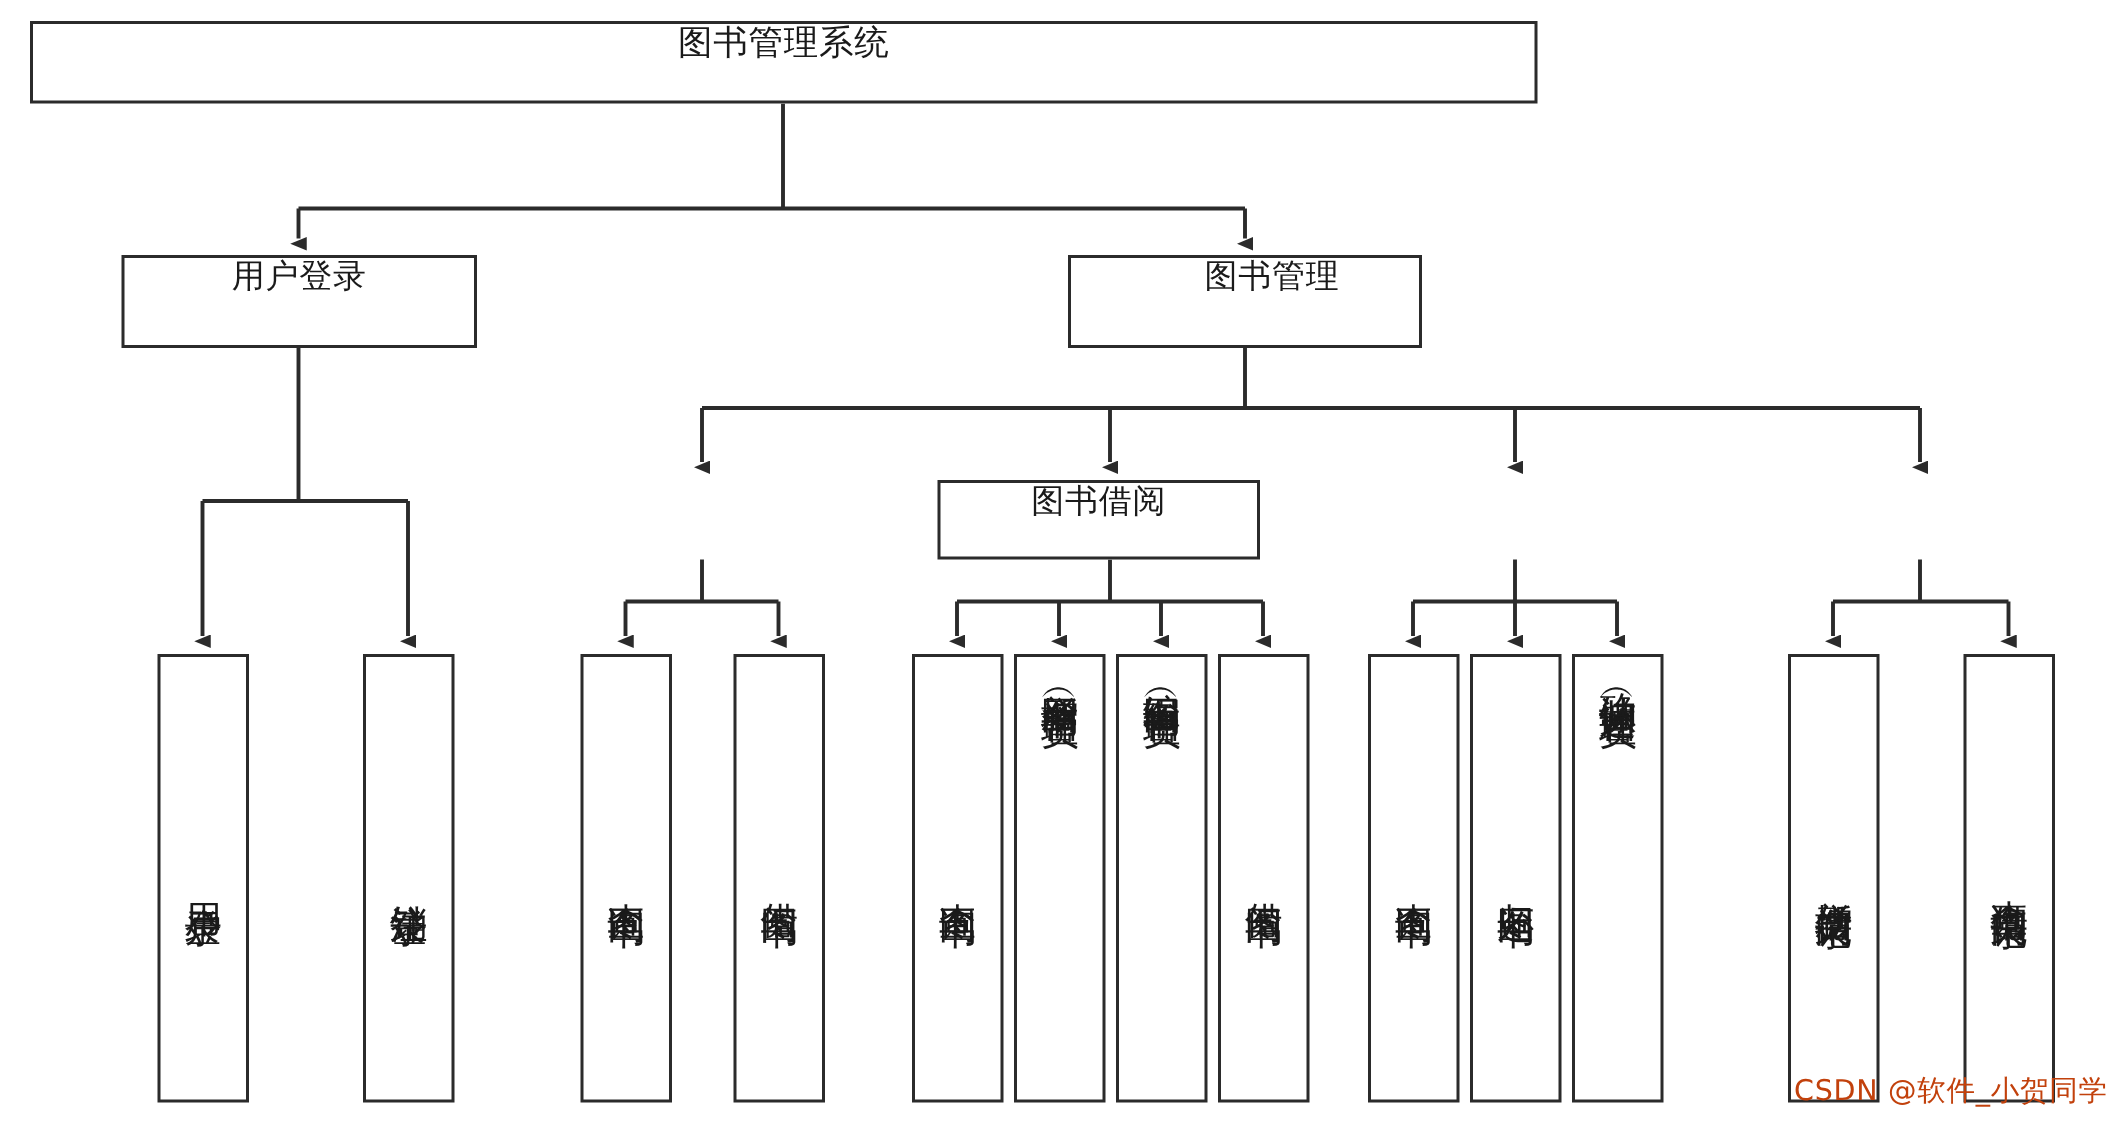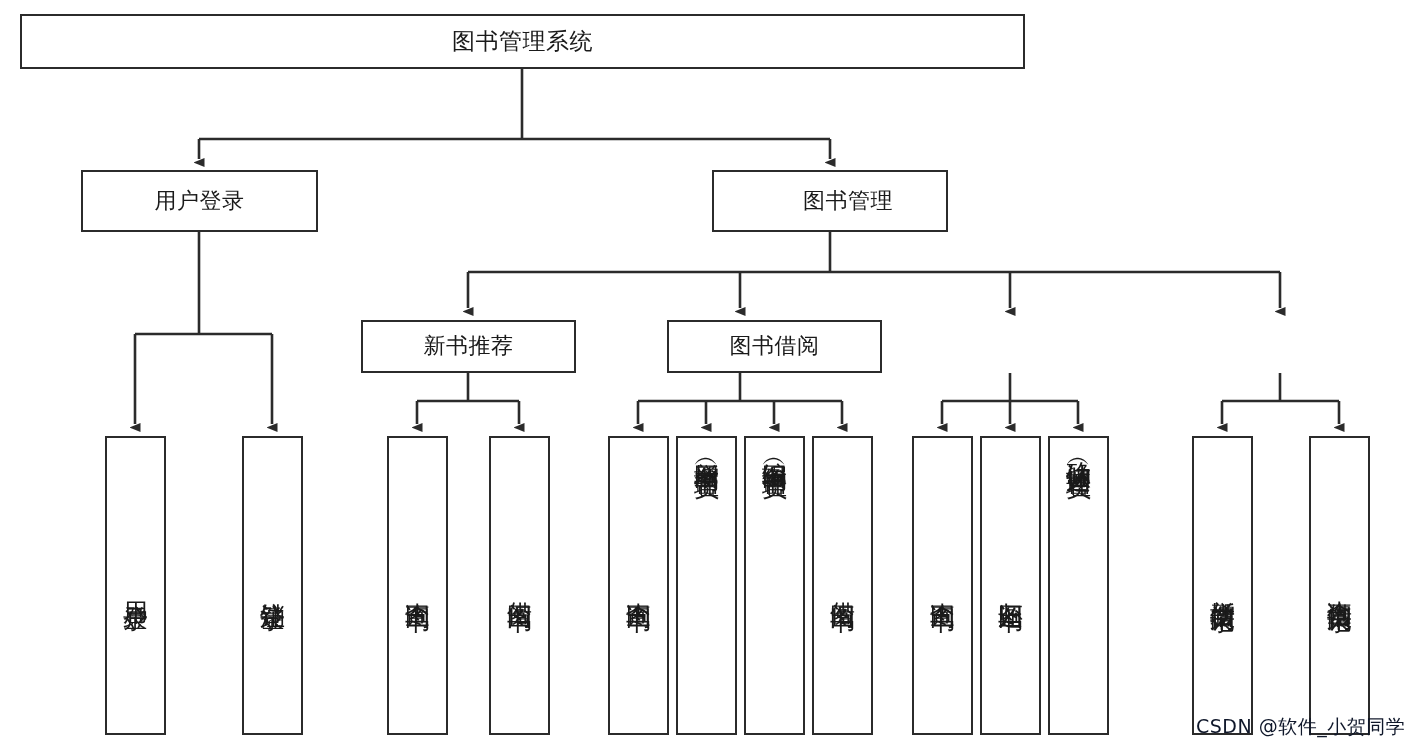--- a/index.html
+++ b/index.html
@@ -25,21 +25,21 @@
     width: 1405px;
     height: 747px;
     pointer-events: none;
   }
   .node {
     position: absolute;
     box-sizing: border-box;
     background: #ffffff;
     border: 2px solid #2b2b2b;
     display: flex;
-    align-items: center;
+    align-items: flex-start;
     justify-content: center;
     color: #1a1a1a;
   }
   .node-label {
     display: block;
     text-align: center;
     letter-spacing: 0.5px;
     white-space: nowrap;
   }
   .node.horizontal .node-label {
@@ -62,21 +62,21 @@
     letter-spacing: 2px;
     white-space: nowrap;
   }
   .node.vertical.centered {
     align-items: center;
     padding-top: 0;
   }
   .watermark {
     position: absolute;
     font-size: 19px;
-    color: #0f172a;
+    color: #c2410c;
     white-space: nowrap;
     letter-spacing: 0.5px;
     font-family: "DejaVu Sans", "Liberation Sans", sans-serif;
   }
 </style>
 </head>
 <body>
 
 <div id="diagram-canvas">
 
@@ -135,25 +135,22 @@
   </div>
 
   <div class="node horizontal" style="left:81px; top:170px; width:237px; height:62px;">
     <span class="node-label">用户登录</span>
   </div>
 
   <div class="node horizontal" style="left:712px; top:170px; width:236px; height:62px;padding-left:36px;">
     <span class="node-label">图书管理</span>
   </div>
 
-  <div class="node horizontal" style="left:361px; top:320px; width:215px; height:53px;">
-    <span class="node-label">新书推荐</span>
-  </div>
-
-  <div class="node horizontal" style="left:667px; top:320px; width:215px; height:53px;">
+
+  <div class="node horizontal" style="left:625px; top:320px; width:215px; height:53px;">
     <span class="node-label">图书借阅</span>
   </div>
 
 
 
   <div class="node vertical centered" style="left:105px; top:436px; width:61px; height:299px;">
     <span class="node-label">用户登录</span>
   </div>
 
   <div class="node vertical centered" style="left:242px; top:436px; width:61px; height:299px;">

